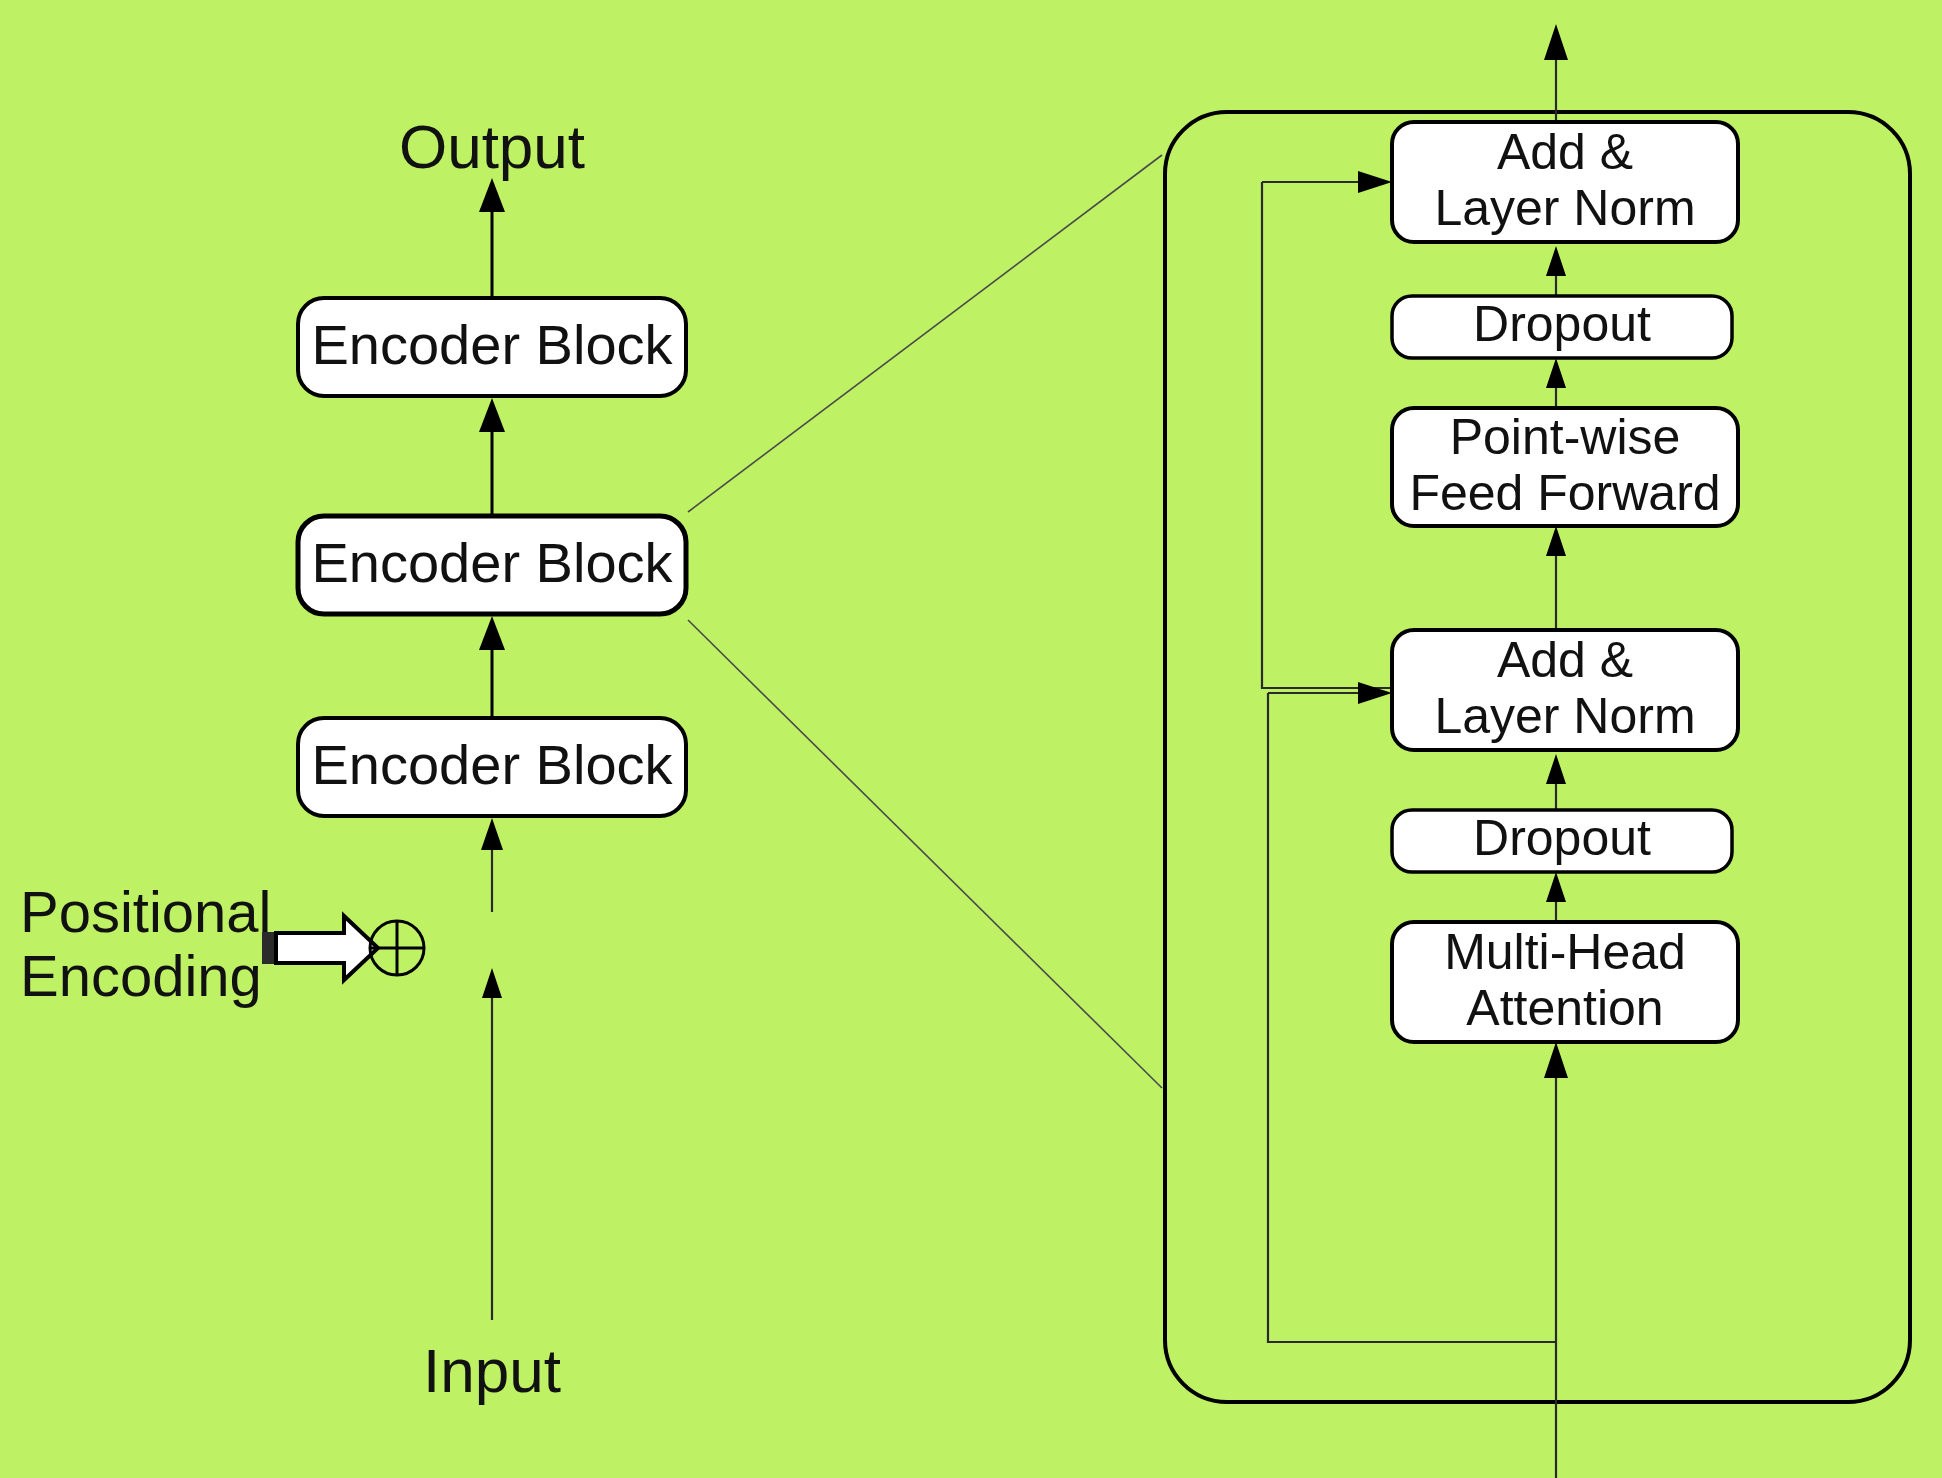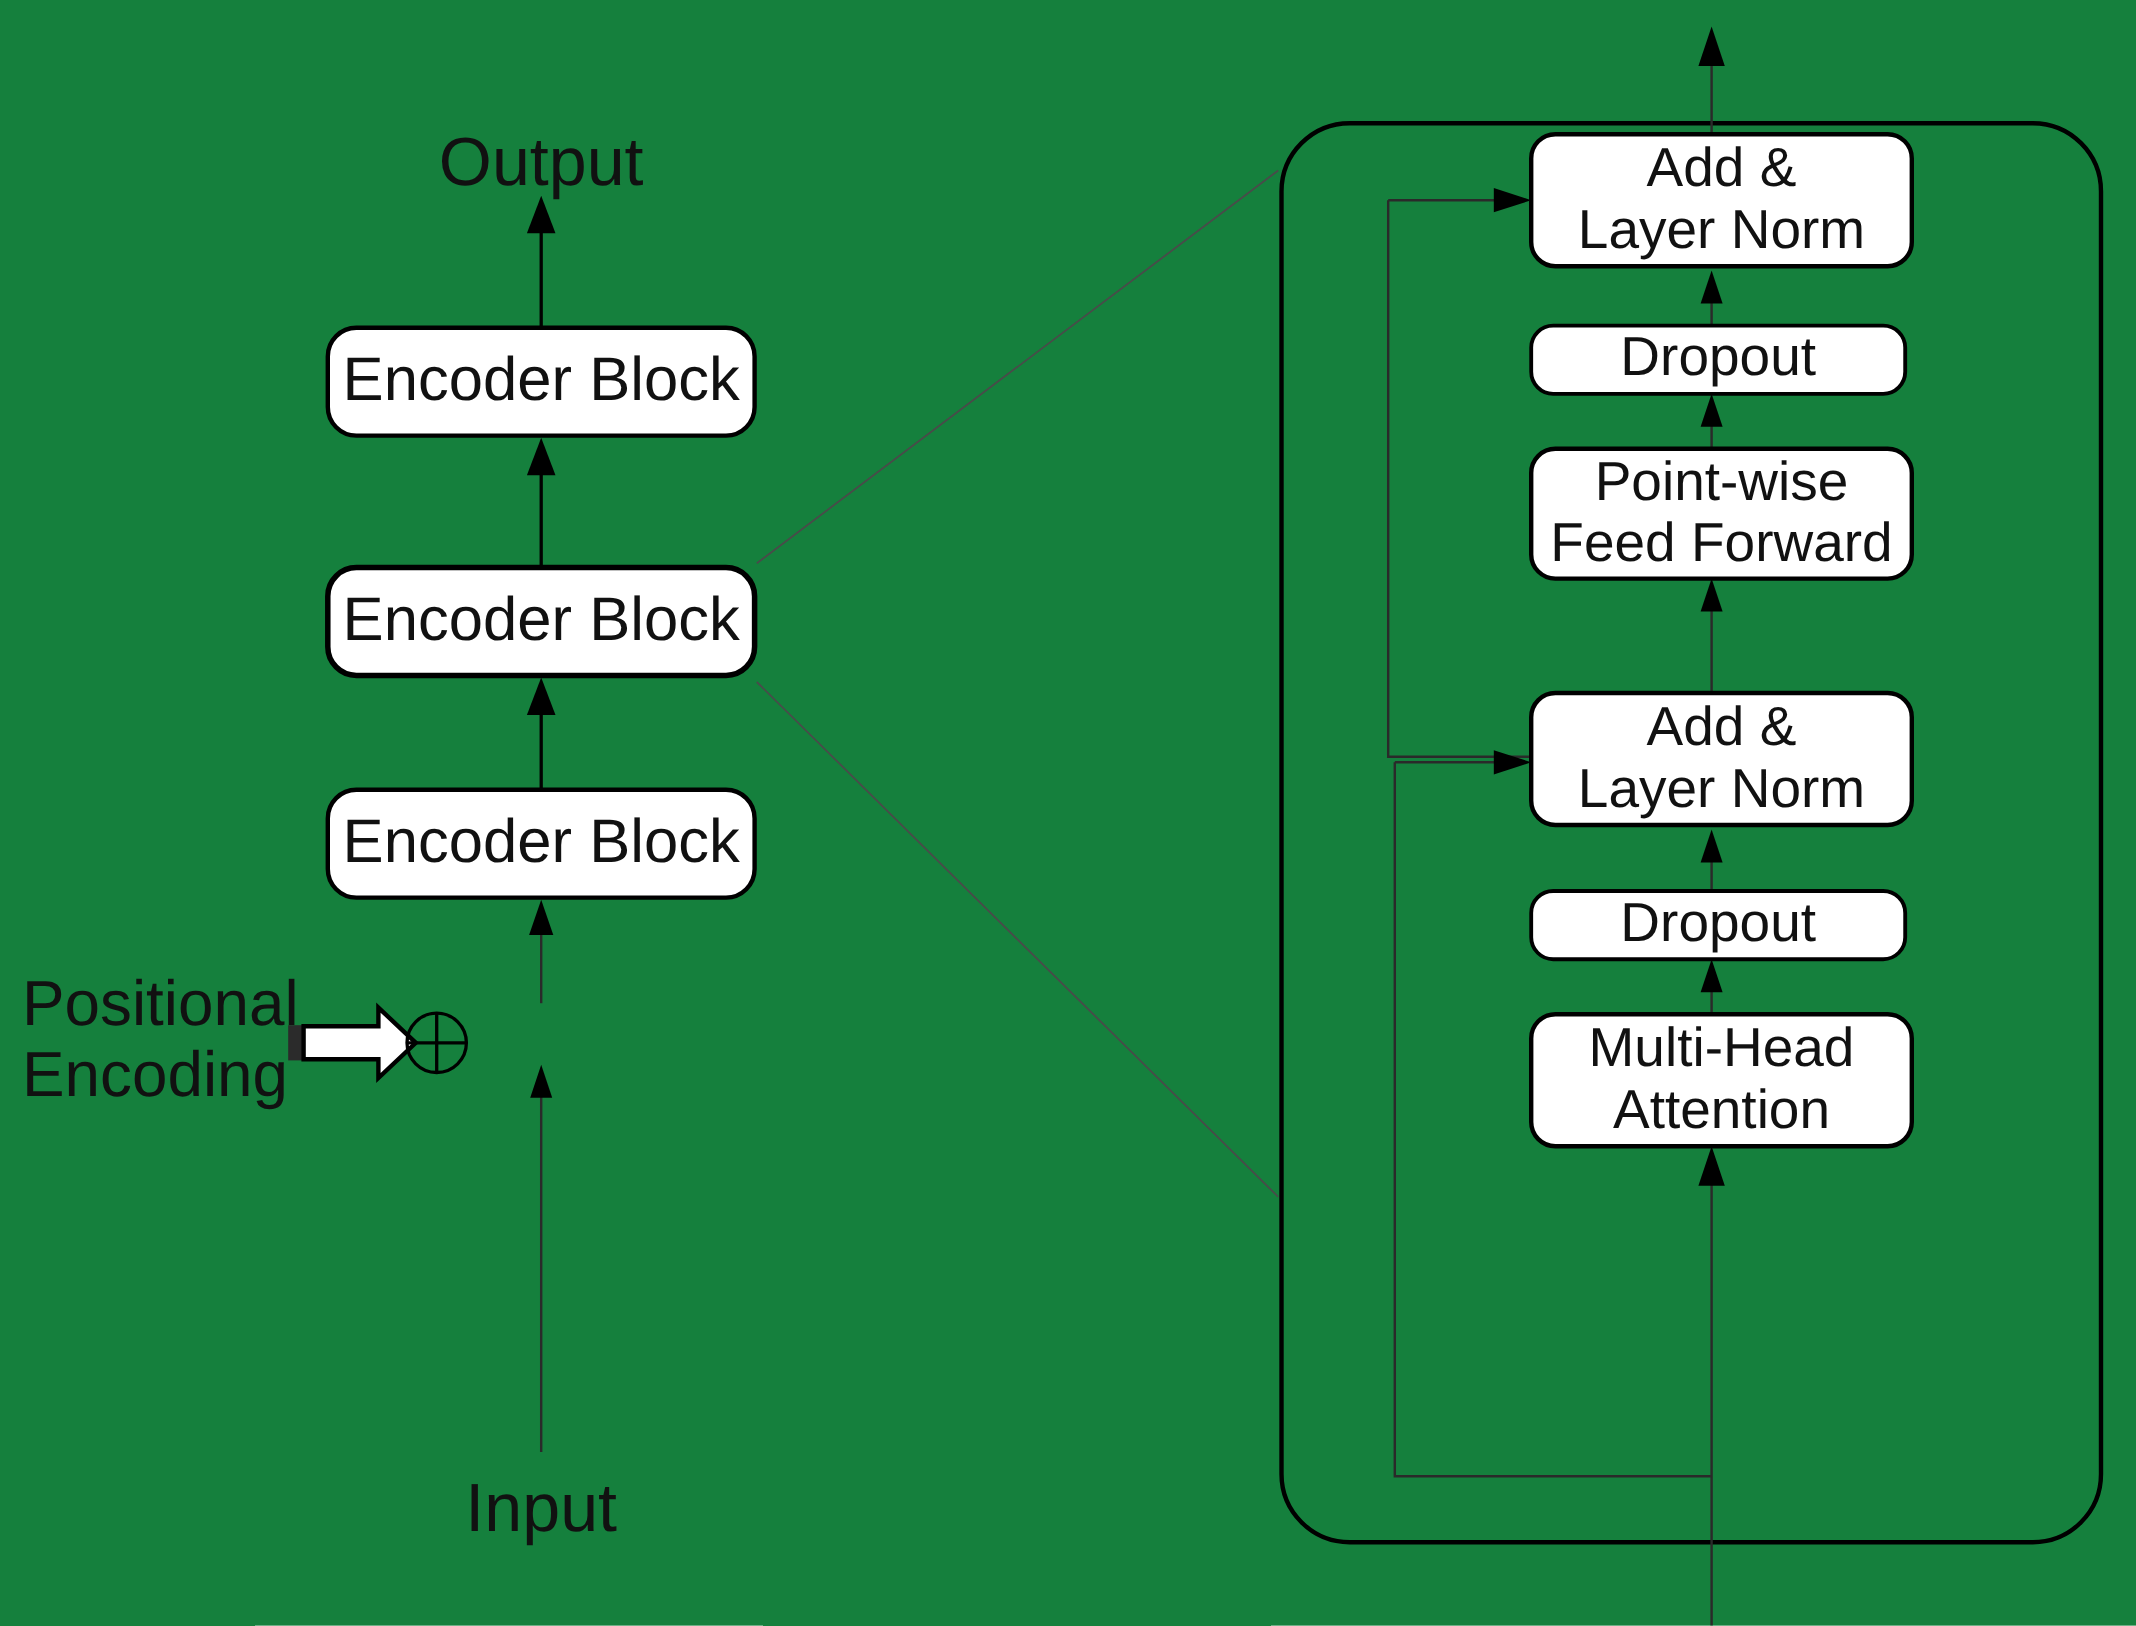--- a/index.html
+++ b/index.html
@@ -4,21 +4,21 @@
 <style>
   html, body {
     margin: 0;
     padding: 0;
     background: #ffffff;
   }
   #root {
     position: relative;
     width: 1942px;
     height: 1478px;
-    background: #15803d;
+    background: #bef264;
     font-family: "Liberation Sans", sans-serif;
     overflow: hidden;
   }
   #diagram-svg {
     position: absolute;
     left: 0;
     top: 0;
     width: 1942px;
     height: 1478px;
   }

